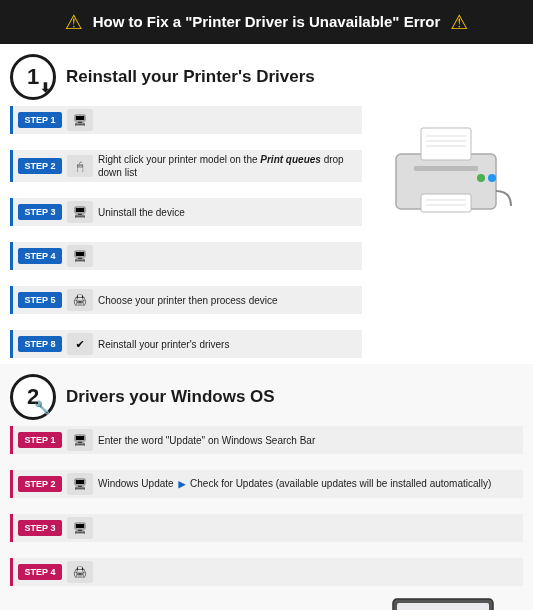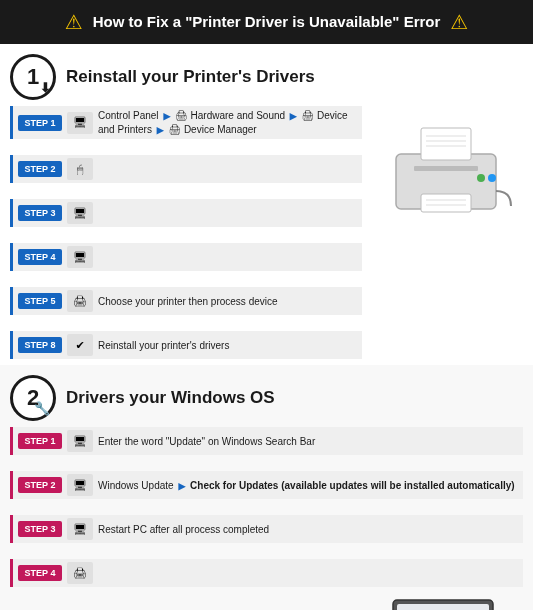--- a/index.html
+++ b/index.html
@@ -103,21 +103,21 @@
       font-size: 10px;
       color: #1a1a1a;
       line-height: 1.3;
       flex: 1;
     }
     .step-text em {
       font-style: italic;
       font-weight: bold;
     }
     .step-text strong {
-      font-weight: 700;
+      font-weight: 400;
     }
     .arrow-small {
       display: inline-block;
       font-size: 9px;
       color: #1565c0;
       font-weight: bold;
       margin: 0 2px;
     }
 
     
@@ -190,33 +190,34 @@
     <span class="section-title">Reinstall your Printer's Drivers</span>
   </div>
 
   <div class="section1-layout">
     <div class="section1-steps">
       <div class="steps-list">
 
         <div class="step-item s1">
           <div class="step-badge blue">STEP 1</div>
           <div class="step-icon-box">🖥</div>
-          <div class="step-text">
-            Control Panel <span class="arrow-small">▶</span> <span style="display:inline-flex;align-items:center;gap:2px">🖨</span> Hardware and Sound <span class="arrow-small">▶</span> 🖨 Device and Printers <span class="arrow-small">▶</span> 🖨 Device Manager
-          </div>
         </div>
 
         <div class="step-item s1">
           <div class="step-badge blue">STEP 2</div>
           <div class="step-icon-box">🖱</div>
+          <div class="step-text">
+            Right click your printer model on the <em>Print queues</em> drop down list
+          </div>
         </div>
 
         <div class="step-item s1">
           <div class="step-badge blue">STEP 3</div>
           <div class="step-icon-box">🖥</div>
+          <div class="step-text">Uninstall the device</div>
         </div>
 
         <div class="step-item s1">
           <div class="step-badge blue">STEP 4</div>
           <div class="step-icon-box">🖥</div>
         </div>
 
         <div class="step-item s1">
           <div class="step-badge blue">STEP 5</div>
           <div class="step-icon-box">🖨</div>
@@ -278,21 +279,20 @@
       <div class="step-badge pink">STEP 2</div>
       <div class="step-icon-box">🖥</div>
       <div class="step-text">
         Windows Update <span class="arrow-small">▶</span> <strong>Check for Updates (available updates will be installed automatically)</strong>
       </div>
     </div>
 
     <div class="step-item s2">
       <div class="step-badge pink">STEP 3</div>
       <div class="step-icon-box">🖥</div>
-      <div class="step-text">Restart PC after all process completed</div>
     </div>
 
     <div class="step-item s2">
       <div class="step-badge pink">STEP 4</div>
       <div class="step-icon-box">🖨</div>
     </div>
 
   </div>
 
   <div style="display:flex;justify-content:flex-end;margin-top:4px;">

